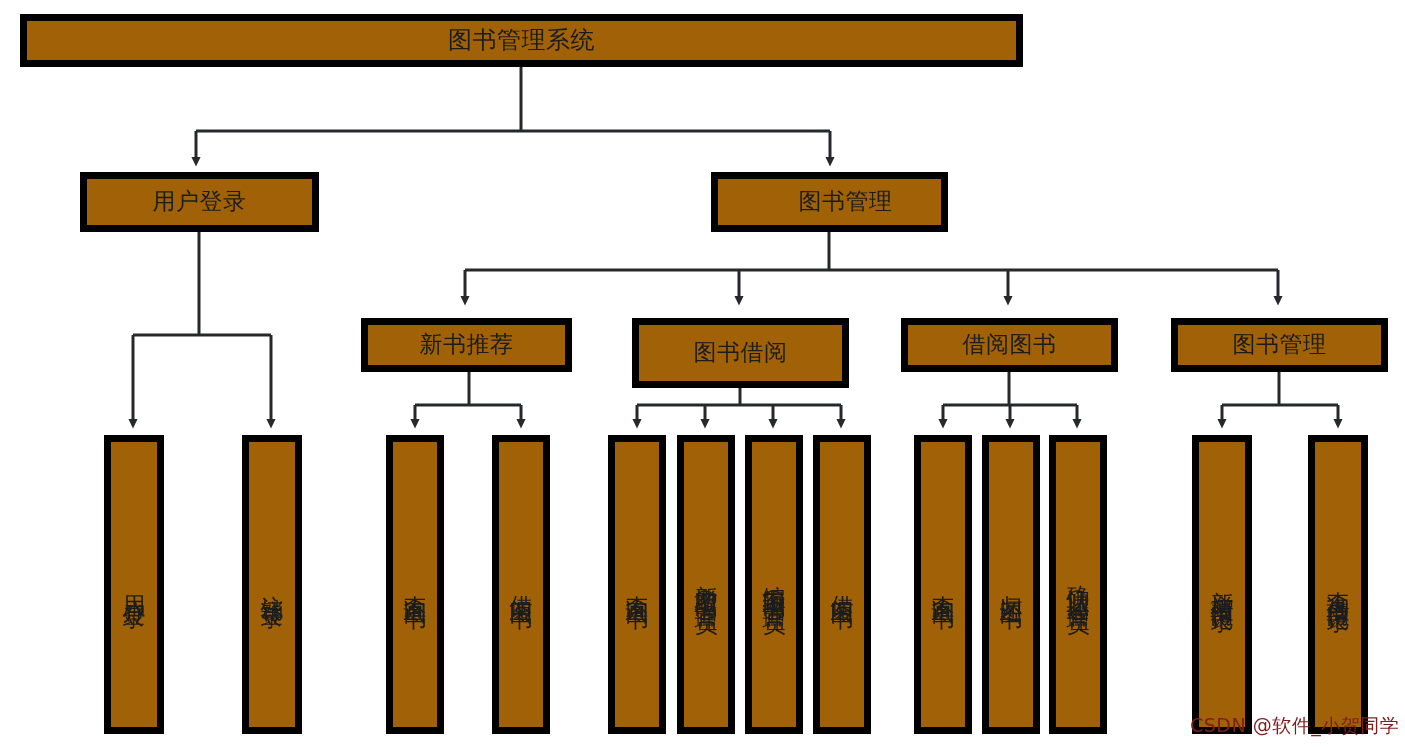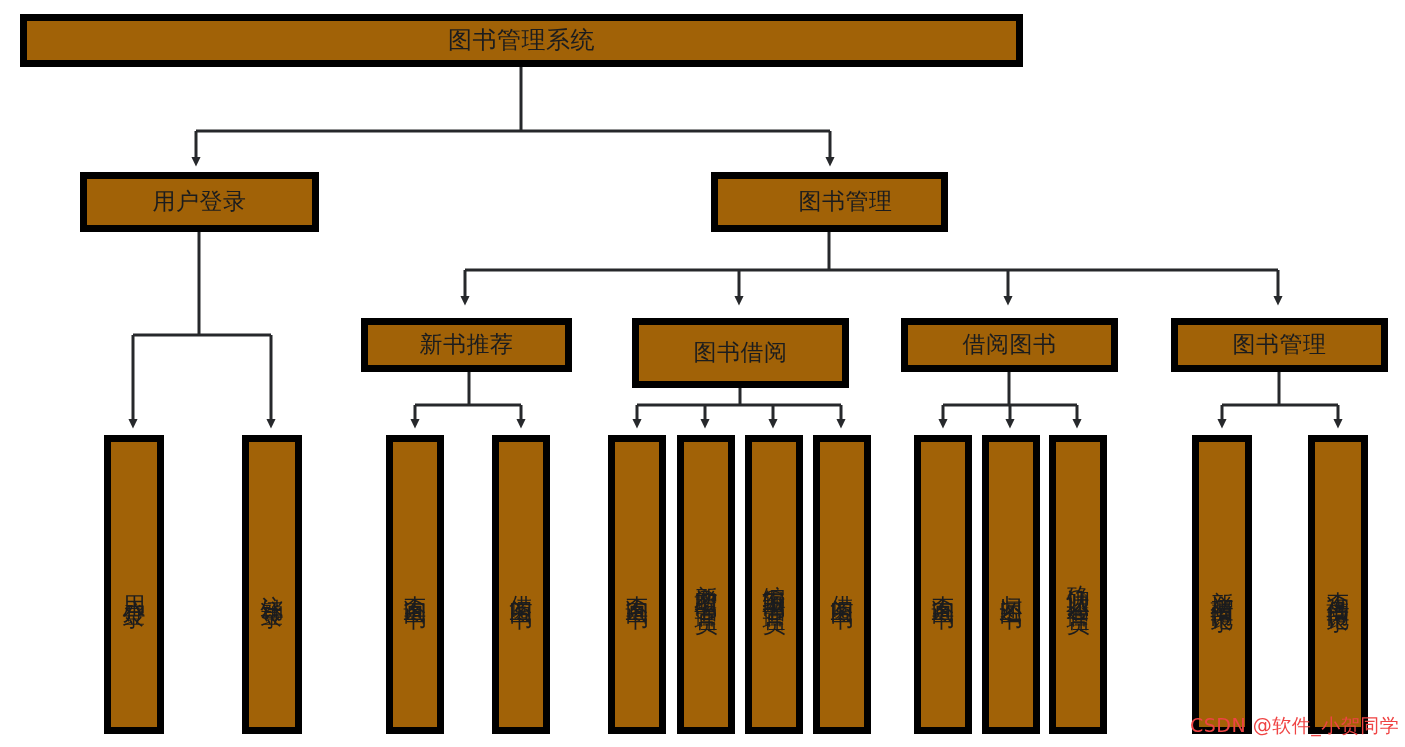--- a/index.html
+++ b/index.html
@@ -57,21 +57,21 @@
   .node.vert .node-label {
     writing-mode: vertical-rl;
     text-orientation: upright;
     font-size: 23px;
     line-height: 1.18;
     letter-spacing: 4px;
     white-space: nowrap;
   }
   .watermark {
     position: absolute;
-    color: #ef4444;
+    color: #7f1d1d;
     font-size: 19px;
     letter-spacing: 0.5px;
     z-index: 5;
     white-space: nowrap;
     pointer-events: none;
   }
 </style>
 </head>
 <body>
 

